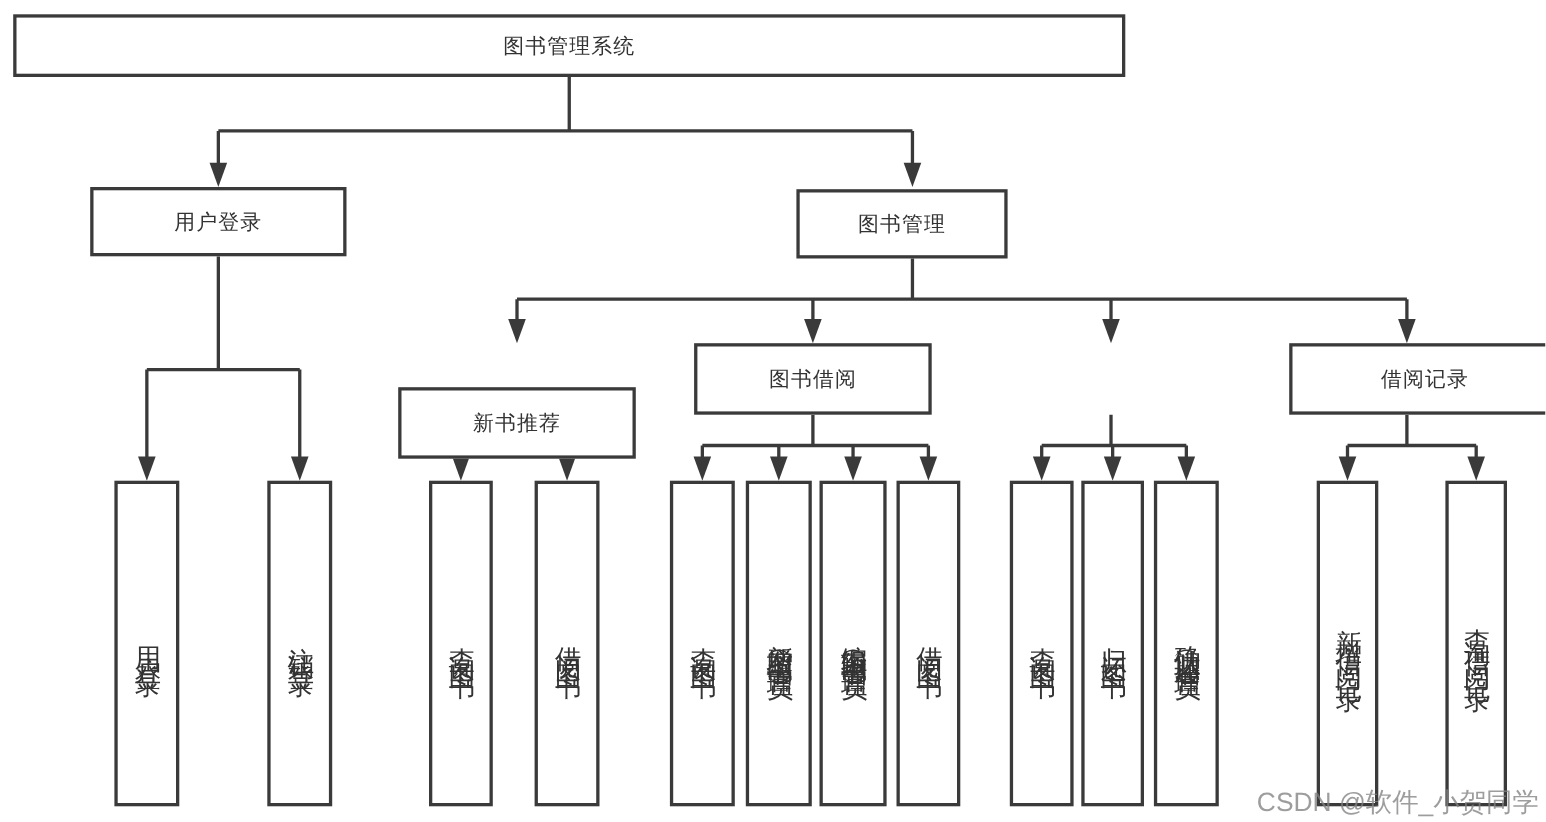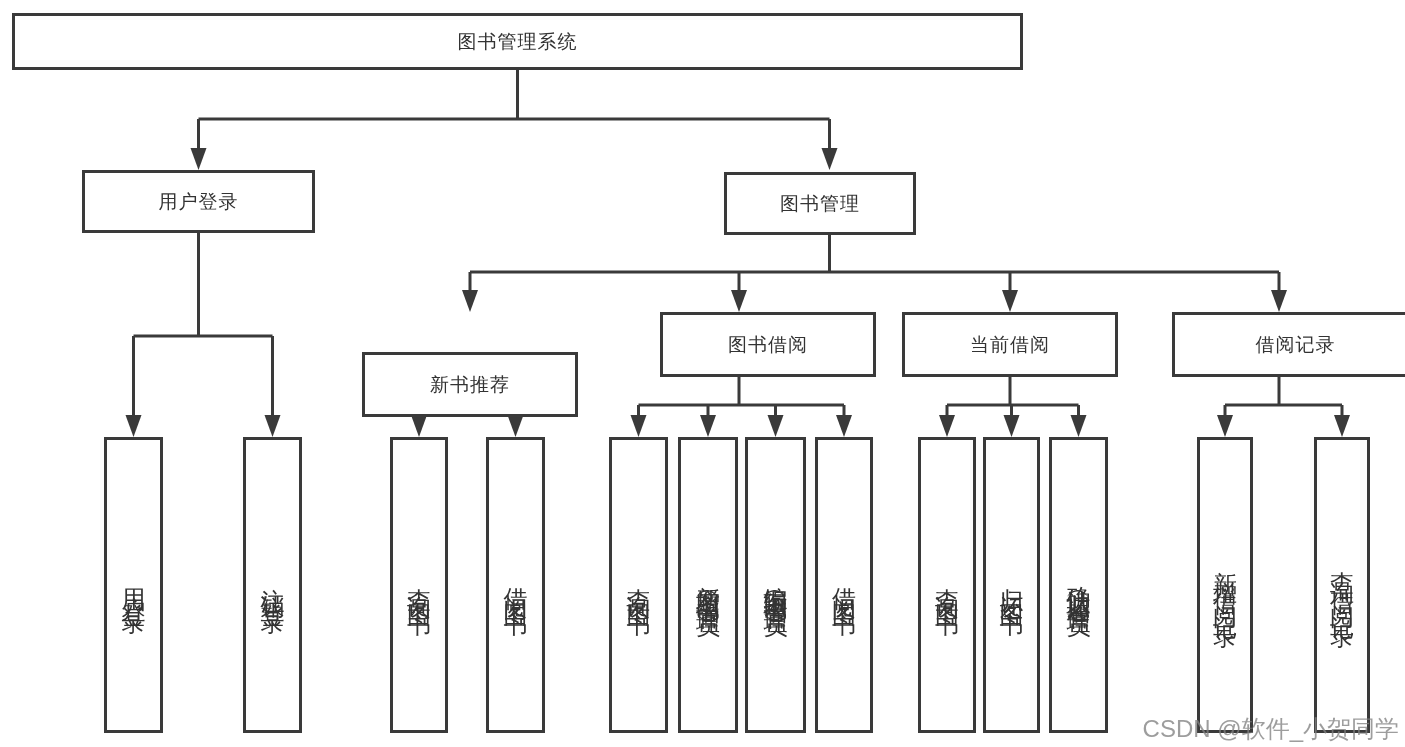--- a/index.html
+++ b/index.html
@@ -121,25 +121,22 @@
   <div class="box" style="left:82px; top:170px; width:233px; height:63px;">
     <span class="hlabel">用户登录</span>
   </div>
   <div class="box" style="left:712px; top:172px; width:192px; height:63px;margin-left:12px;">
     <span class="hlabel">图书管理</span>
   </div>
 
   <div class="box" style="left:362px; top:312px; width:216px; height:65px;margin-top:40px;">
     <span class="hlabel">新书推荐</span>
   </div>
-  <div class="box" style="left:660px; top:312px; width:216px; height:65px;">
+  <div class="box" style="left:631px; top:312px; width:216px; height:65px;">
     <span class="hlabel">图书借阅</span>
-  </div>
-  <div class="box" style="left:902px; top:312px; width:216px; height:65px;">
-    <span class="hlabel">当前借阅</span>
   </div>
   <div class="box" style="left:1172px; top:312px; width:247px; height:65px;">
     <span class="hlabel">借阅记录</span>
   </div>
 
   <div class="box" style="left:104px; top:437px; width:59px; height:296px;">
     <span class="vlabel ls4">用户登录</span>
   </div>
   <div class="box" style="left:243px; top:437px; width:59px; height:296px;">
     <span class="vlabel ls4">注销登录</span>

